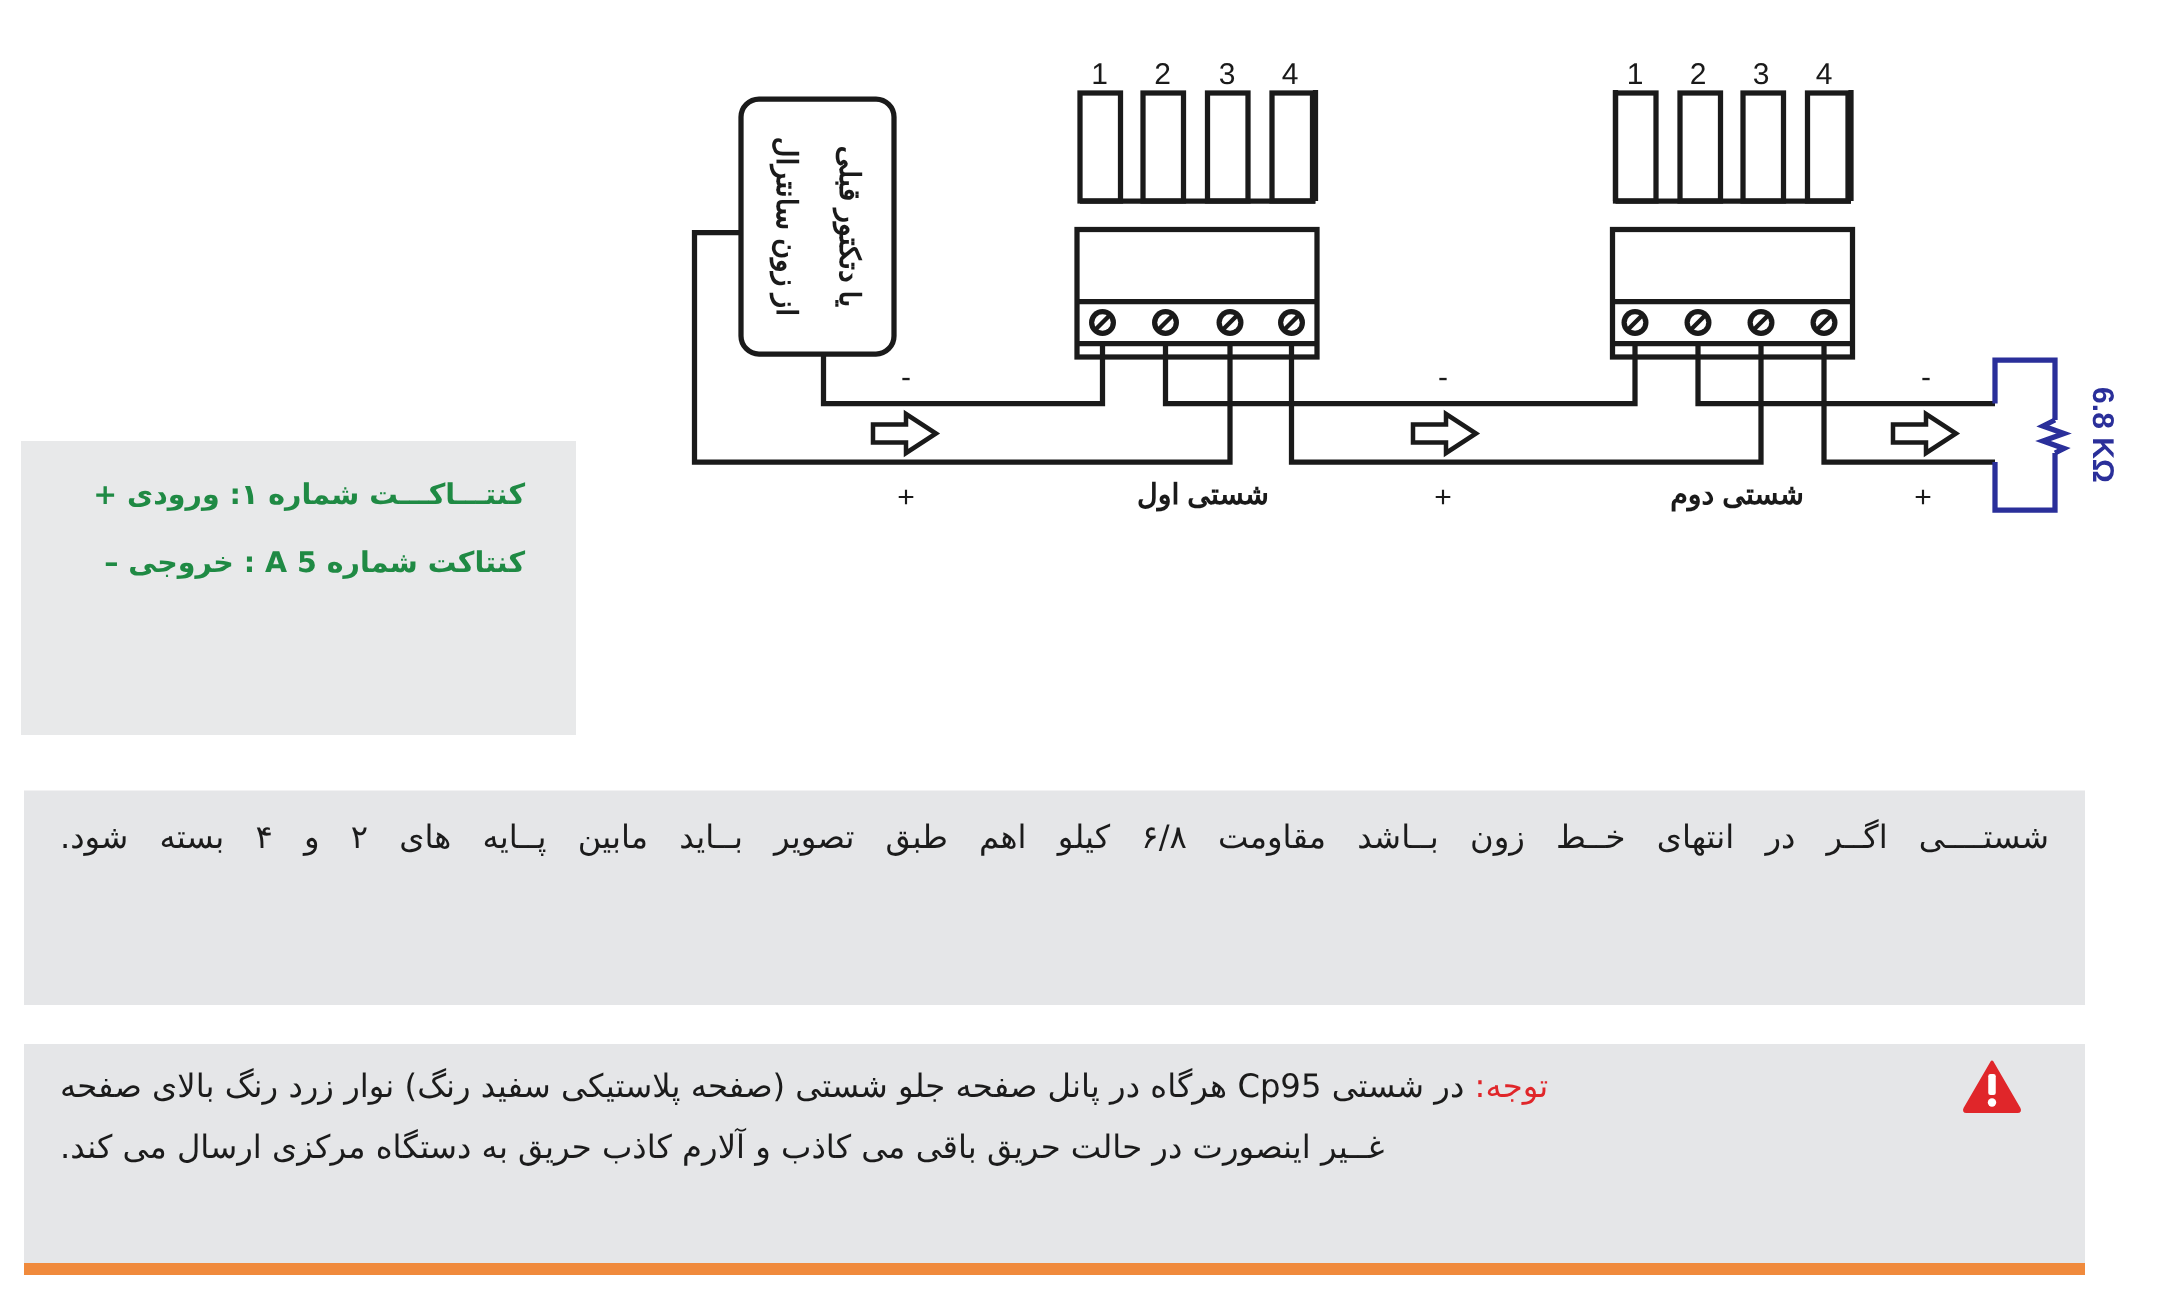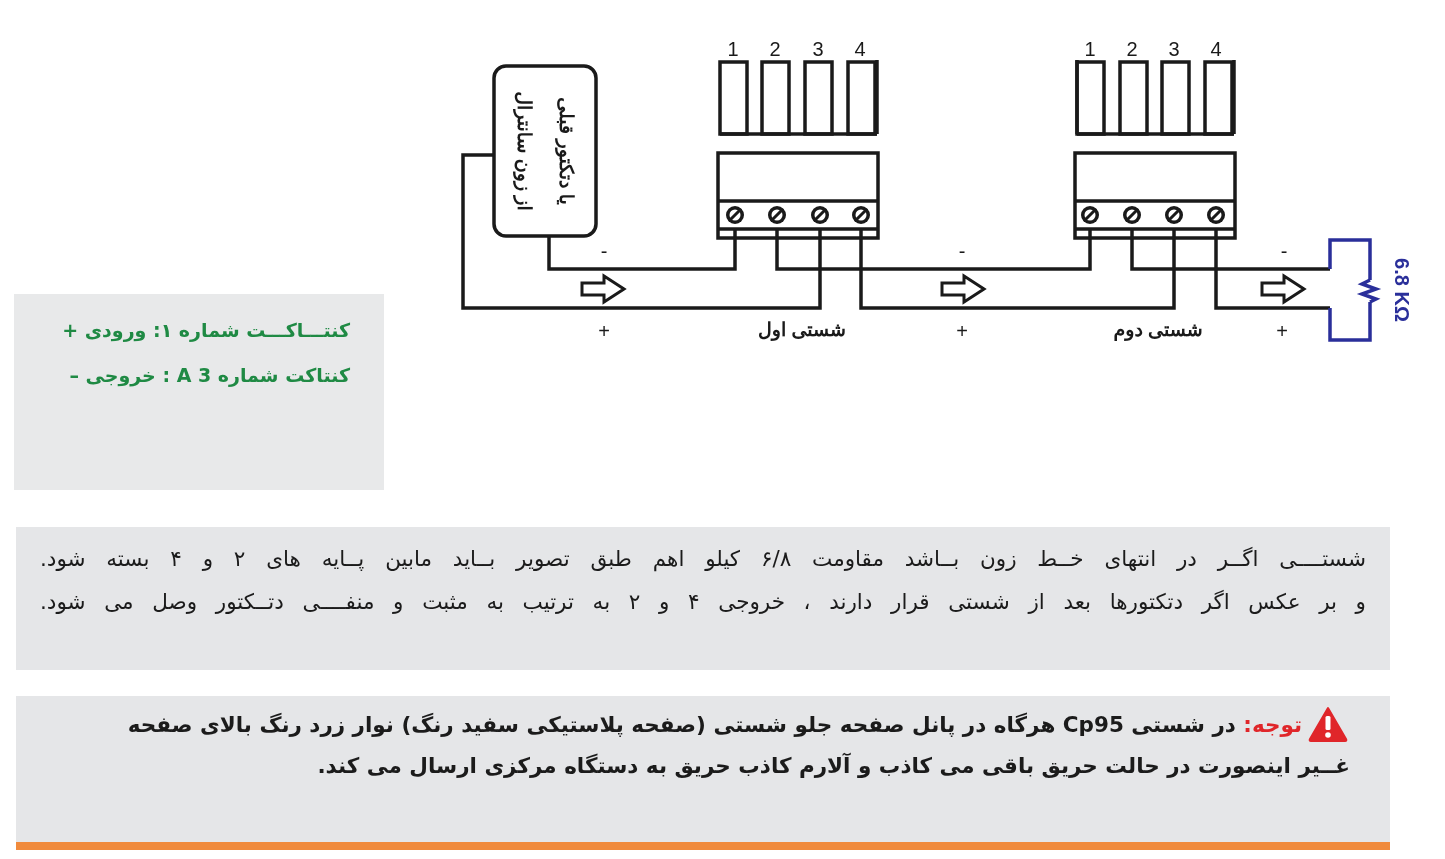--- a/index.html
+++ b/index.html
@@ -18,22 +18,22 @@
 
   .info-box { position: absolute; left: 16px; top: 527px; width: 1374px; height: 143px;
               background: #e5e6e8; direction: rtl; box-sizing: border-box;
               padding: 10px 24px 0 24px; }
   .info-line { font-size: 21.5px; font-weight: normal; color: #1b1b1b; line-height: 43px;
                text-align: justify; text-align-last: justify; white-space: nowrap; }
 
   .note-box { position: absolute; left: 16px; top: 696px; width: 1374px; height: 148px;
               background: #e5e6e8; direction: rtl; box-sizing: border-box;
               padding: 8px 40px 0 24px; }
-  .note-line { font-size: 21.5px; font-weight: bold; color: #1b1b1b; line-height: 41px;
-               white-space: nowrap; text-align: right; }
+  .note-line { font-size: 21.5px; font-weight: normal; color: #1b1b1b; line-height: 41px;
+               white-space: nowrap; text-align: left; }
   .note-label { color: #e0262a; }
   .note-warn { position: absolute; right: 42px; top: 10px; width: 40px; height: 36px; }
   .note-rule { position: absolute; left: 16px; top: 842px; width: 1374px; height: 8px;
                background: #f08a3c; }
 </style>
 </head>
 <body>
 
 <div class="diagram">
   <svg width="1445" height="360" viewBox="0 0 1445 360">
@@ -166,26 +166,25 @@
       <text x="0" y="0" transform="translate(518,151) rotate(90)" text-anchor="middle" direction="rtl" class="fa" font-weight="normal">از زون سانترال</text>
       <text x="0" y="0" transform="translate(560,151) rotate(90)" text-anchor="middle" direction="rtl" class="fa" font-weight="normal">یا دتکتور قبلی</text>
     </g>
 
     <text x="0" y="0" transform="translate(1395,290) rotate(90)" text-anchor="middle" fill="#2a2f9a" font-size="20" font-weight="bold">6.8 KΩ</text>
   </svg>
 </div>
 
 <div class="legend-box">
   <div class="legend-line">کنتـــاکـــت شماره ۱:  ورودی +</div>
-  <div class="legend-line">کنتاکت شماره A 3 : خروجی –</div>
+  <div class="legend-line">کنتاکت شماره A 5 : خروجی –</div>
 </div>
 
 <div class="info-box">
   <div class="info-line">شستــــی اگــر در انتهای خــط زون بــاشد مقاومت ۶/۸ کیلو اهم طبق تصویر بــاید مابین پــایه های ۲ و ۴ بسته شود.</div>
-  <div class="info-line">و بر عکس اگر دتکتورها بعد از شستی قرار دارند ، خروجی ۴ و ۲ به ترتیب به مثبت و منفــــی دتــکتور وصل می شود.</div>
 </div>
 
 <div class="note-box">
   <svg class="note-warn" viewBox="0 0 40 36">
     <path d="M20 2 L38 33 Q39 35 37 35 L3 35 Q1 35 2 33 Z" fill="#e0262a" stroke="#e0262a" stroke-width="2" stroke-linejoin="round"></path>
     <rect x="17.5" y="10" width="5" height="14" rx="1.5" fill="#fff"></rect>
     <circle cx="20" cy="29" r="2.8" fill="#fff"></circle>
   </svg>
   <div class="note-line" style="padding-right:48px;">
     <span class="note-label">توجه:</span>

